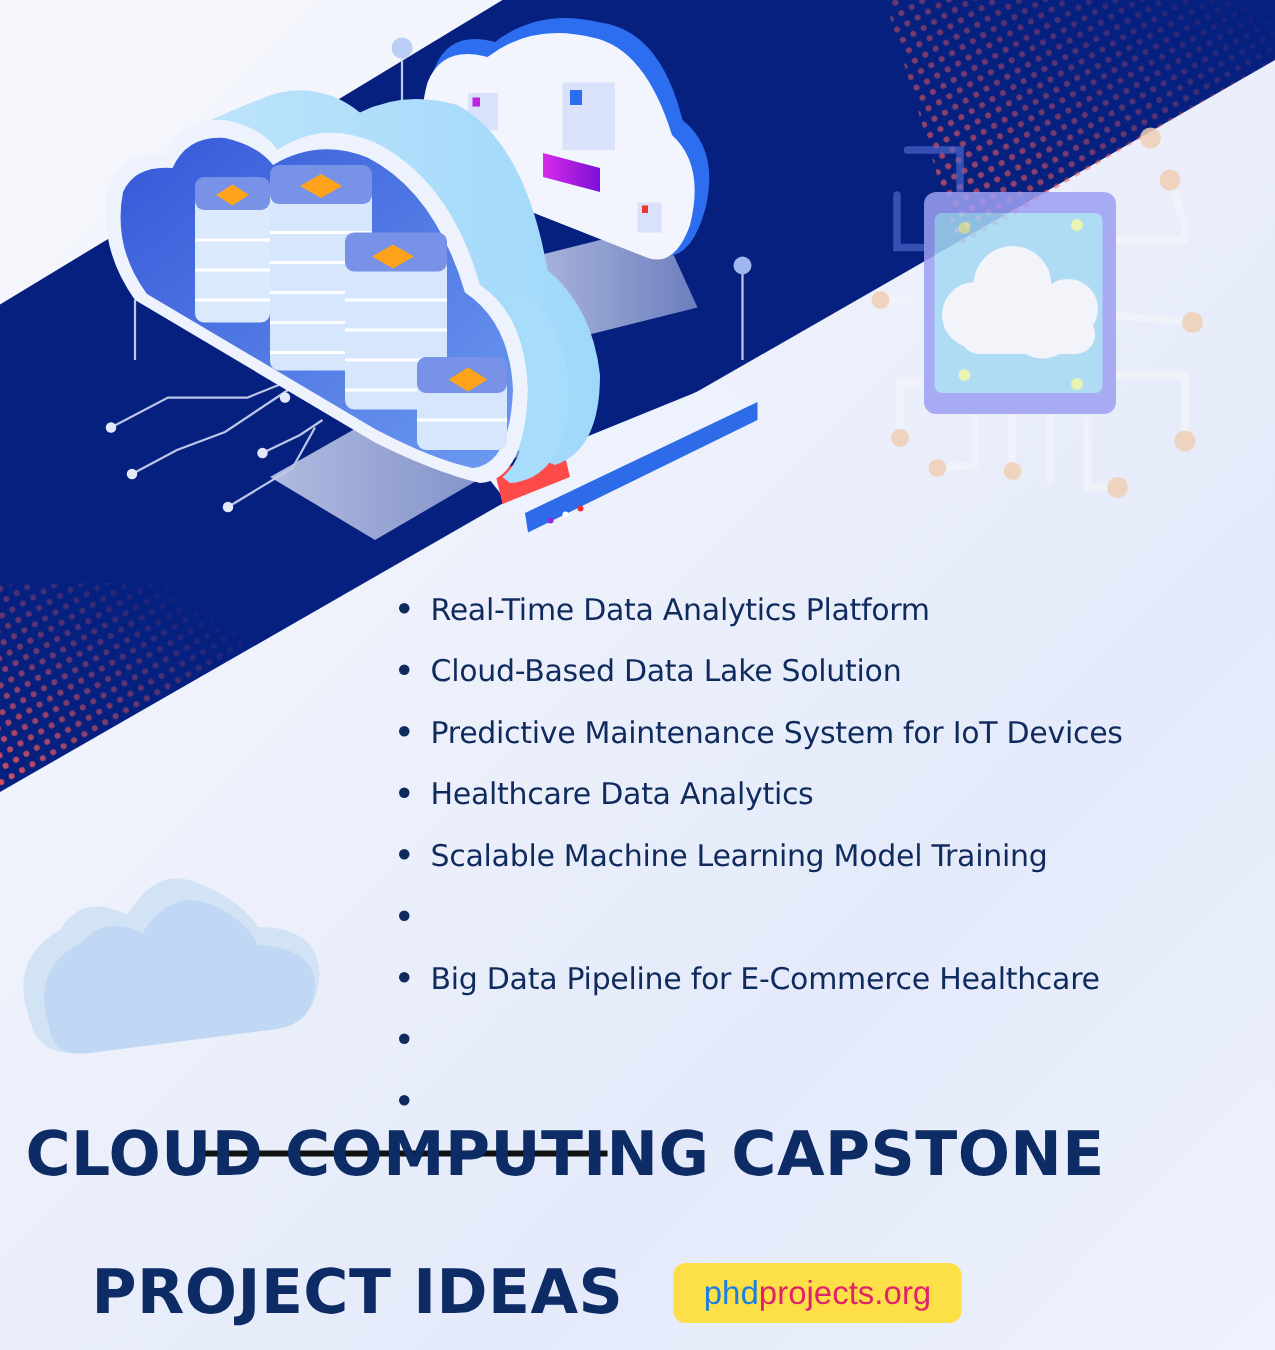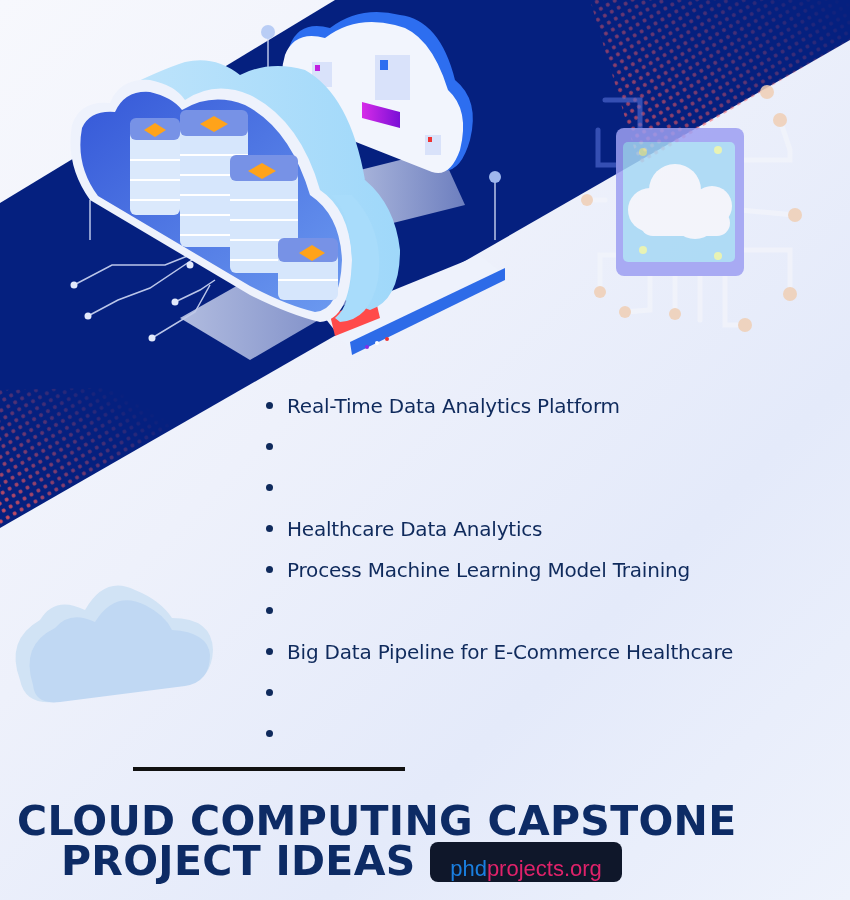--- a/index.html
+++ b/index.html
@@ -29,27 +29,27 @@
     .title-rule {
       position: absolute; left: 133px; top: 767px; width: 272px; height: 4px;
       background: #111;
     }
     .title {
       position: absolute; left: 17px; margin: 0;
       font-family: "DejaVu Sans", sans-serif; font-weight: bold;
       color: #0d2b65; font-size: 41px; letter-spacing: 0.3px;
       white-space: nowrap; line-height: 1;
     }
-    .title.l1 { top: 801px; }
+    .title.l1 { top: 749px; }
     .title.l2 { top: 841px; margin-left: 44px; }
 
     .badge {
-      position: absolute; left: 430px; top: 842px; width: 192px; height: 40px;
-      background: #0f172a; border-radius: 8px;
-      display: flex; align-items: flex-end; justify-content: center;
+      position: absolute; left: 449px; top: 842px; width: 192px; height: 40px;
+      background: #fde047; border-radius: 8px;
+      display: flex; align-items: center; justify-content: center;
       font-family: "Liberation Sans", sans-serif; font-size: 22px;
     }
     .badge .phd { color: #1a7fe0; }
     .badge .rest { color: #e0226a; }
   </style>
 </head>
 <body>
 
 <div class="canvas">
 
@@ -232,24 +232,24 @@
     </g>
 
     <g>
       <path d="M 20 680 Q 5 640 40 620 Q 55 595 85 610 Q 105 575 135 590 Q 160 600 172 618 Q 212 618 213 650 Q 212 680 185 685 L 55 702 Q 25 705 20 680 Z" fill="#d1e3f5"></path>
       <path d="M 33 685 Q 20 645 55 628 Q 70 610 95 622 Q 115 590 145 605 Q 165 615 172 630 Q 208 632 210 655 Q 210 682 185 686 L 60 702 Q 35 705 33 685 Z" fill="#c0d8f3"></path>
     </g>
   </svg>
 
   <ul class="idea-list">
     <li class="idea-item"><span class="bullet"></span><span>Real-Time Data Analytics Platform</span></li>
-    <li class="idea-item"><span class="bullet"></span></li>
-    <li class="idea-item"><span class="bullet"></span></li>
+    <li class="idea-item"><span class="bullet"></span><span>Cloud-Based Data Lake Solution</span></li>
+    <li class="idea-item"><span class="bullet"></span><span>Predictive Maintenance System for IoT Devices</span></li>
     <li class="idea-item"><span class="bullet"></span><span>Healthcare Data Analytics</span></li>
-    <li class="idea-item"><span class="bullet"></span><span>Process Machine Learning Model Training</span></li>
+    <li class="idea-item"><span class="bullet"></span><span>Scalable Machine Learning Model Training</span></li>
     <li class="idea-item"><span class="bullet"></span></li>
     <li class="idea-item"><span class="bullet"></span><span>Big Data Pipeline for E-Commerce Healthcare</span></li>
     <li class="idea-item"><span class="bullet"></span></li>
     <li class="idea-item"><span class="bullet"></span></li>
   </ul>
 
   <div class="title-rule"></div>
   <h1 class="title l1">CLOUD COMPUTING CAPSTONE</h1>
   <h1 class="title l2">PROJECT IDEAS</h1>
 

